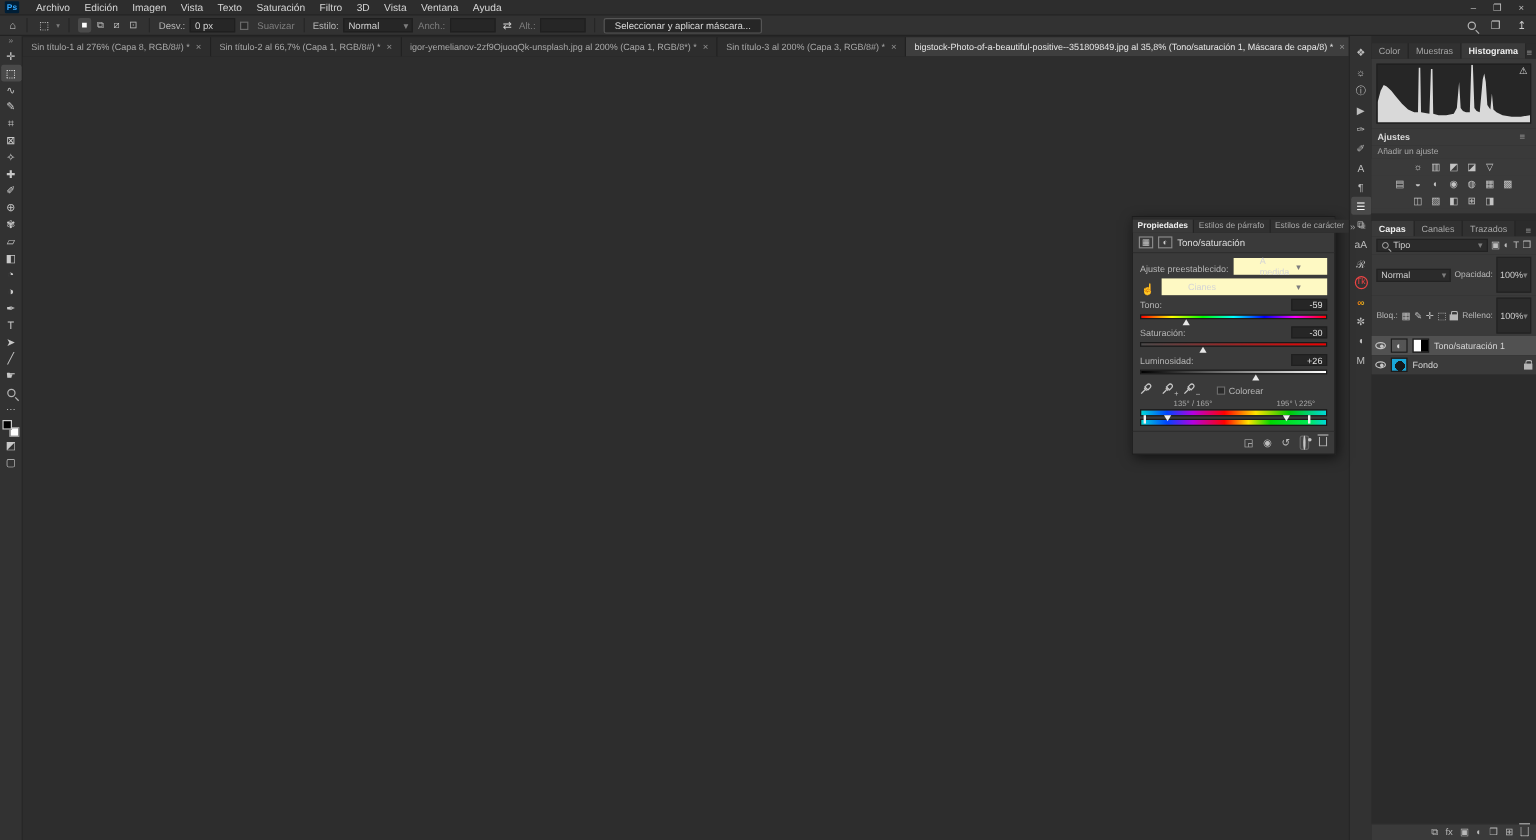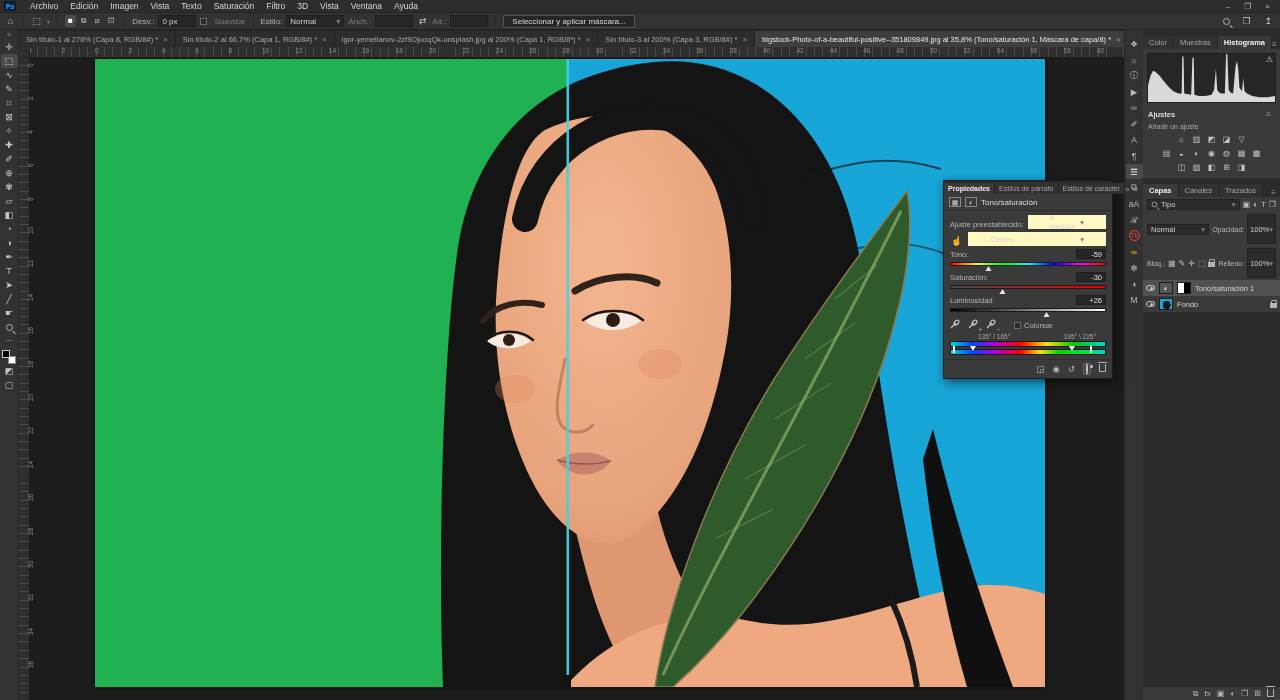--- a/index.html
+++ b/index.html
@@ -34,21 +34,21 @@
   .toolbar { width:19px; background:#323232; border-right:1px solid #262626; display:flex; flex-direction:column; align-items:center; padding-top:1px; }
   .tb-chev { color:#8a8a8a; font-size:7px; height:9px; }
   .tool { width:17px; height:14px; display:flex; align-items:center; justify-content:center; font-size:9px; color:#c8c8c8; }
   .tool.active { background:#4a4a4a; border-radius:2px; color:#fff; }
   .tool-dots { color:#c8c8c8; font-size:8px; margin:2px 0; }
   .swatches { position:relative; width:14px; height:14px; margin-top:3px; }
   .swatch-bg { position:absolute; right:0; bottom:0; width:8px; height:8px; background:#fff; border:1px solid #888; }
   .swatch-fg { position:absolute; left:0; top:0; width:8px; height:8px; background:#000; border:1px solid #ccc; z-index:2; }
 
   
-  .center { flex:1; display:flex; flex-direction:column; min-width:0; }
+  .center { flex:1; display:flex; flex-direction:row; min-width:0; }
   .tabbar { height:17px; background:#262626; display:flex; align-items:flex-end; overflow:hidden; }
   .doc-tab { height:16px; background:#2d2d2d; border-right:1px solid #212121; color:#a9a9a9; font-size:7.5px; display:flex; align-items:center; gap:5px; padding:0 7px; white-space:nowrap; }
   .doc-tab.active { background:#3e3e3e; color:#e8e8e8; }
   .doc-tab .close { color:#8f8f8f; font-size:8px; }
 
   .canvas-wrap { flex:1; position:relative; background:#1d1d1d; overflow:hidden; }
   .ruler-corner { position:absolute; left:0; top:0; width:11px; height:11px; background:#2f2f2f; border-right:1px solid #222; border-bottom:1px solid #222; z-index:6; }
   .ruler-top { position:absolute; left:11px; right:0; top:0; height:11px; background:#2f2f2f; border-bottom:1px solid #1a1a1a; z-index:5;
     background-image:repeating-linear-gradient(to right, transparent 0, transparent 7.35px, #4a4a4a 7.35px, #4a4a4a 8.35px); }
   .ruler-left { position:absolute; left:0; top:11px; bottom:0; width:11px; background:#2f2f2f; border-right:1px solid #1a1a1a; z-index:5;

